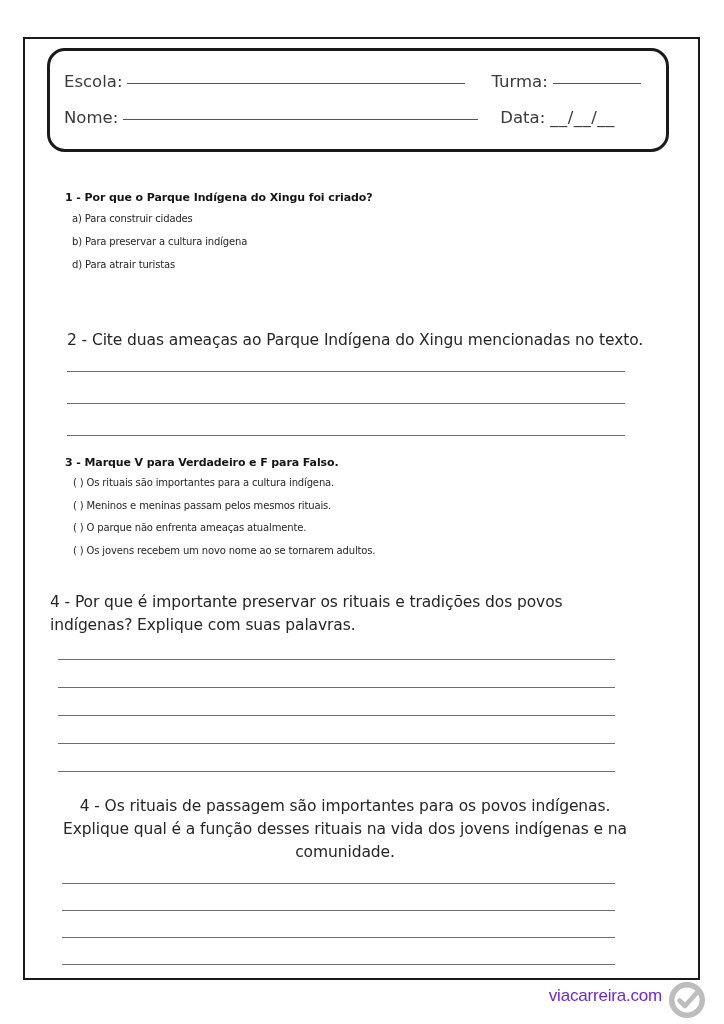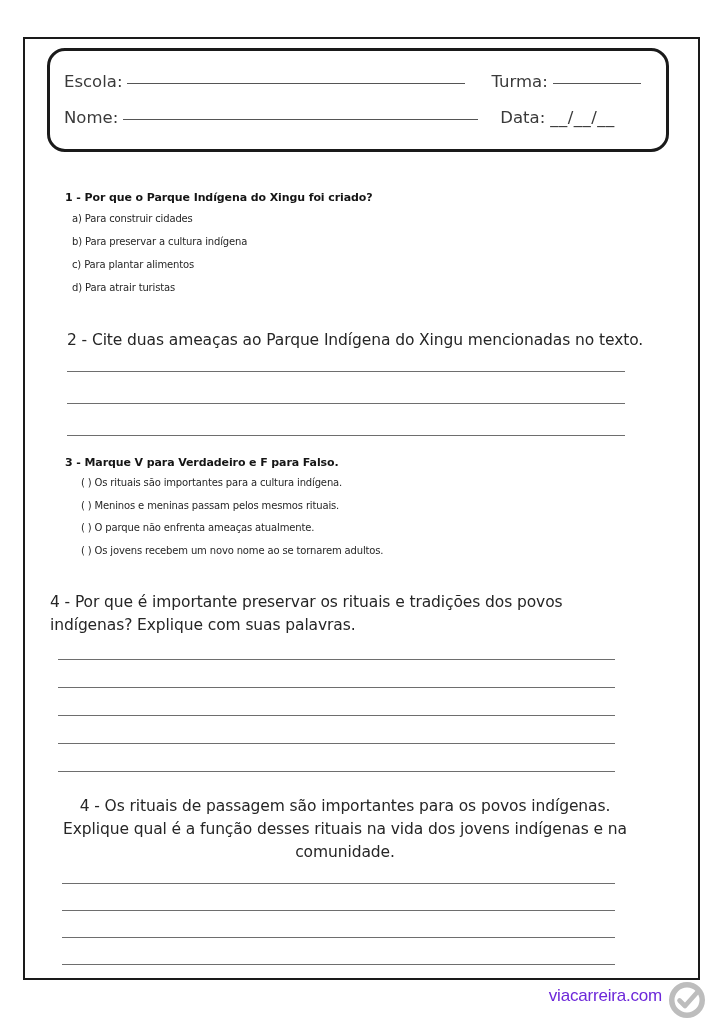--- a/index.html
+++ b/index.html
@@ -101,21 +101,21 @@
   .answer-line {
     border-bottom: 1.5px solid #6e6e6e;
     height: 0;
   }
   #question-2 .answer-lines { margin-top: 22px; }
   #question-2 .answer-line { width: 558px; margin-bottom: 31px; }
 
   
   #question-3 { left: 65px; top: 456px; }
   #question-3 .q-heading { margin: 0 0 3px 0; }
-  #question-3 .q-option { margin-left: 16px; line-height: 22.5px; }
+  #question-3 .q-option { margin-left: 8px; line-height: 22.5px; }
 
   
   #question-4a { left: 50px; top: 591px; width: 580px; }
   #question-4a .q-text { line-height: 23px; display: block; }
   #question-4a .answer-lines { margin-top: 22px; margin-left: 8px; }
   #question-4a .answer-line { width: 557px; margin-bottom: 27px; }
 
   
   #question-4b { left: 50px; top: 795px; width: 590px; }
   #question-4b .q-text { line-height: 23px; display: block; text-align: center; }
@@ -162,21 +162,20 @@
     <span class="field-label">Data:</span>
     <span class="date-slots">__/__/__</span>
   </div>
 
 </div>
 
 <div class="q-block" id="question-1">
   <div class="q-heading">1 - Por que o Parque Indígena do Xingu foi criado?</div>
   <div class="q-option">a) Para construir cidades</div>
   <div class="q-option">b) Para preservar a cultura indígena</div>
-  <div class="q-option">c) Para plantar alimentos</div>
   <div class="q-option">d) Para atrair turistas</div>
 </div>
 
 <div class="q-block" id="question-2">
   <div class="q-text">2 - Cite duas ameaças ao Parque Indígena do Xingu mencionadas no texto.</div>
   <div class="answer-lines">
     <div class="answer-line"></div>
     <div class="answer-line"></div>
     <div class="answer-line"></div>
   </div>

